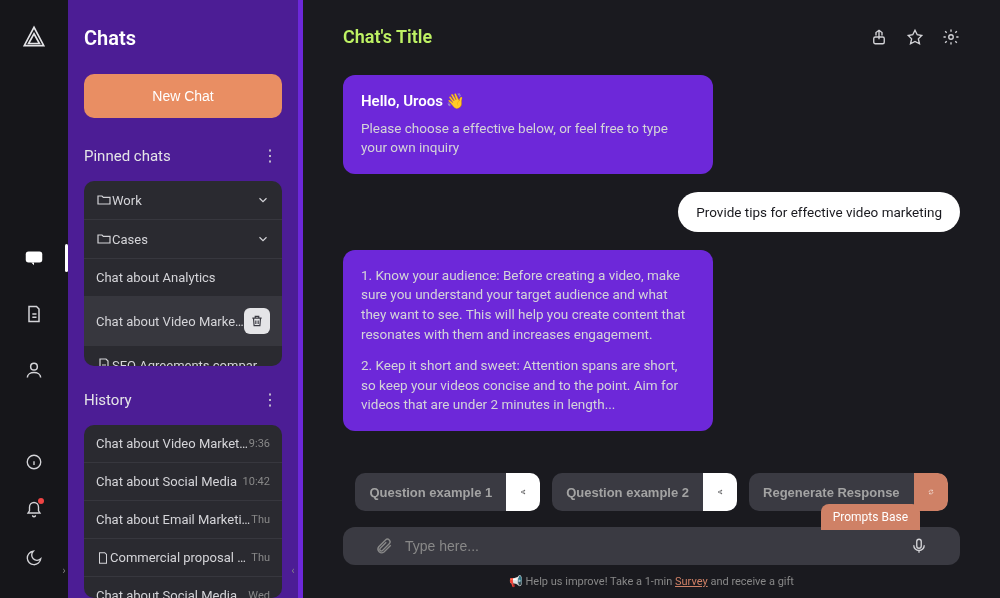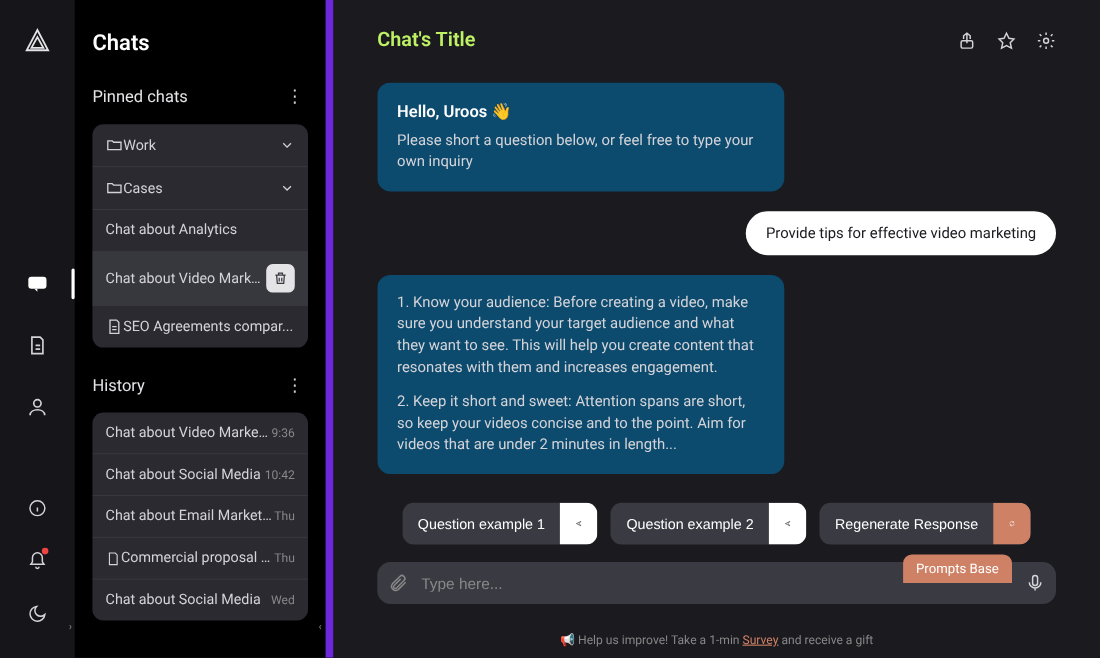--- a/index.html
+++ b/index.html
@@ -7,21 +7,21 @@
 .icon-rail { width: 68px; height: 100%; background: #16161a; display: flex; flex-direction: column; align-items: center; padding: 24px 0 16px; position: relative; }
 .logo { margin-bottom: 180px; }
 .logo svg { width: 26px; height: 26px; }
 .rail-icon { width: 40px; height: 40px; display: flex; align-items: center; justify-content: center; margin: 8px 0; cursor: pointer; position: relative; color: #d4d4d8; }
 .rail-icon.active::after { content: ''; position: absolute; right: -14px; top: 6px; bottom: 6px; width: 3px; background: #fff; border-radius: 2px; }
 .rail-bottom { margin-top: auto; display: flex; flex-direction: column; align-items: center; }
 .rail-bottom .rail-icon { margin: 4px 0; }
 .notification-dot { position: absolute; top: 8px; right: 10px; width: 6px; height: 6px; background: #ef4444; border-radius: 50%; }
 .rail-collapse { position: absolute; right: -1px; bottom: 20px; width: 10px; height: 16px; display: flex; align-items: center; justify-content: center; color: #888; font-size: 10px; cursor:pointer; }
 
-.sidebar { width: 235px; height: 100%; background: #000000; display: flex; flex-direction: column; padding: 26px 16px 0; position: relative; border-right: 7px solid #6d28d9; }
+.sidebar { width: 235px; height: 100%; background: #4c1d95; display: flex; flex-direction: column; padding: 26px 16px 0; position: relative; border-right: 5px solid #6d28d9; }
 .sidebar h1 { font-size: 20px; font-weight: 600; color: #fff; margin-bottom: 24px; }
 .new-chat-btn { background: #e98e63; color: #fff; border: none; border-radius: 10px; padding: 14px; font-size: 14px; font-weight: 500; cursor: pointer; margin-bottom: 24px; width: 100%; }
 
 .section-head { display: flex; align-items: center; justify-content: space-between; margin-bottom: 12px; }
 .section-head h2 { font-size: 15px; font-weight: 400; color: #e4e4e7; }
 .section-menu { cursor: pointer; color: #d4d4d8; font-size: 16px; padding: 4px; }
 
 .pinned-group { background: #2a2a30; border-radius: 10px; overflow: hidden; margin-bottom: 20px; }
 .pinned-item, .history-item { display: flex; align-items: center; padding: 11px 12px; cursor: pointer; font-size: 13px; color: #d4d4d8; gap: 0; border-bottom: 1px solid #37373e; }
 .pinned-item:last-child, .history-item:last-child { border-bottom: none; }
@@ -35,39 +35,39 @@
 
 .sidebar-collapse { position: absolute; right: 0; bottom: 20px; width: 10px; height: 16px; display:flex; align-items:center; justify-content:center; color:#888; font-size:10px; cursor:pointer; }
 
 .main { flex: 1; display: flex; flex-direction: column; padding: 26px 40px 10px; position: relative; }
 .main-head { display: flex; align-items: center; margin-bottom: 28px; }
 .main-head h1 { font-size: 18px; font-weight: 600; color: #bef264; }
 .head-icons { margin-left: auto; display: flex; gap: 18px; }
 .head-icons .hicon { cursor: pointer; color: #d4d4d8; }
 
 .conversation { flex: 1; display: flex; flex-direction: column; gap: 18px; overflow-y: auto; padding-bottom: 8px; }
-.msg-bot { background: #0c4a6e; border-radius: 12px; padding: 16px 18px; max-width: 370px; font-size: 13.5px; line-height: 1.45; color: #d4d4d8; }
+.msg-bot { background: #6d28d9; border-radius: 12px; padding: 16px 18px; max-width: 370px; font-size: 13.5px; line-height: 1.45; color: #d4d4d8; }
 .msg-bot .greet { font-size: 15px; font-weight: 600; color: #fff; margin-bottom: 6px; }
 .msg-user { background: #fff; color: #1a1a1f; border-radius: 20px; padding: 12px 18px; font-size: 13.5px; align-self: flex-end; max-width: 370px; }
 .msg-bot p { margin-bottom: 12px; }
 .msg-bot p:last-child { margin-bottom: 0; }
 
 .quick-row { display: flex; gap: 12px; margin-top: 16px; margin-bottom: 16px; justify-content: center; }
 .quick-btn { background: #3a3a42; border: none; border-radius: 10px; padding: 0; display: flex; align-items: center; cursor: pointer; overflow: hidden; height: 38px; }
-.quick-btn span { padding: 0 14px; font-size: 13px; color: #ffffff; }
+.quick-btn span { padding: 0 14px; font-size: 13px; color: #a3a3a3; font-weight: bold; }
 .quick-btn .qsend { background: #fff; width: 34px; height: 100%; display: flex; align-items: center; justify-content: center; }
 .quick-btn.regen { }
 .quick-btn.regen .qref { background: #cf8166; width: 34px; height: 100%; display: flex; align-items: center; justify-content: center; border-radius: 0 10px 10px 0; }
 
 .prompts-tag { position: absolute; right: 80px; bottom: 68px; background: #cf8166; color: #fff; font-size: 12px; padding: 6px 12px; border-radius: 8px 8px 0 0; }
 
-.input-row { background: #3a3a42; border-radius: 12px; display: flex; align-items: center; padding: 10px 10px; gap: 12px; }
+.input-row { background: #3a3a42; border-radius: 12px; display: flex; align-items: center; padding: 10px 32px; gap: 12px; }
 .input-row input { flex: 1; background: transparent; border: none; outline: none; color: #e4e4e7; font-size: 14px; }
 .input-row input::placeholder { color: #888; }
-.footer-note { text-align: center; font-size: 11px; color: #888; margin-top: 26px; }
+.footer-note { text-align: center; font-size: 11px; color: #888; margin-top: 10px; }
 .footer-note a { color: #cf8166; text-decoration: underline; }
 svg { display: block; }
 </style>
 </head>
 <body>
 
 <div class="icon-rail">
   <div class="logo">
     <svg viewBox="0 0 24 24" fill="none" stroke="#e4e4e7" stroke-width="1.5">
         <path d="M12 3 L21 20 L3 20 Z"></path>
@@ -110,20 +110,21 @@
       <svg width="18" height="18" viewBox="0 0 24 24" fill="none" stroke="#d4d4d8" stroke-width="1.8">
           <path d="M21 13A9 9 0 1 1 11 3a7 7 0 0 0 10 10z"></path>
         </svg>
     </div>
   </div>
   <div class="rail-collapse">›</div>
 </div>
 
 <div class="sidebar">
   <h1>Chats</h1>
+  <button class="new-chat-btn">New Chat</button>
 
   <div class="section-head">
     <h2>Pinned chats</h2>
     <div class="section-menu">⋮</div>
   </div>
 
   <div class="pinned-group">
     <div class="pinned-item">
       <svg width="16" height="16" viewBox="0 0 24 24" fill="none" stroke="#d4d4d8" stroke-width="1.8">
           <path d="M3 6h6l2 2h10v10H3z"></path>
@@ -216,21 +217,21 @@
             <circle cx="12" cy="12" r="3"></circle>
             <path d="M12 2v3M12 19v3M4.2 4.2l2.1 2.1M17.7 17.7l2.1 2.1M2 12h3M19 12h3M4.2 19.8l2.1-2.1M17.7 6.3l2.1-2.1"></path>
           </svg>
       </div>
     </div>
   </div>
 
   <div class="conversation">
     <div class="msg-bot">
       <div class="greet">Hello, Uroos 👋</div>
-      <div>Please short a question below, or feel free to type your own inquiry</div>
+      <div>Please choose a effective below, or feel free to type your own inquiry</div>
     </div>
     <div class="msg-user">Provide tips for effective video marketing</div>
     <div class="msg-bot">
       <p>1. Know your audience: Before creating a video, make sure you understand your target audience and what they want to see. This will help you create content that resonates with them and increases engagement.</p>
       <p>2. Keep it short and sweet: Attention spans are short, so keep your videos concise and to the point. Aim for videos that are under 2 minutes in length...</p>
     </div>
   </div>
 
   <div class="quick-row">
     <button class="quick-btn">

